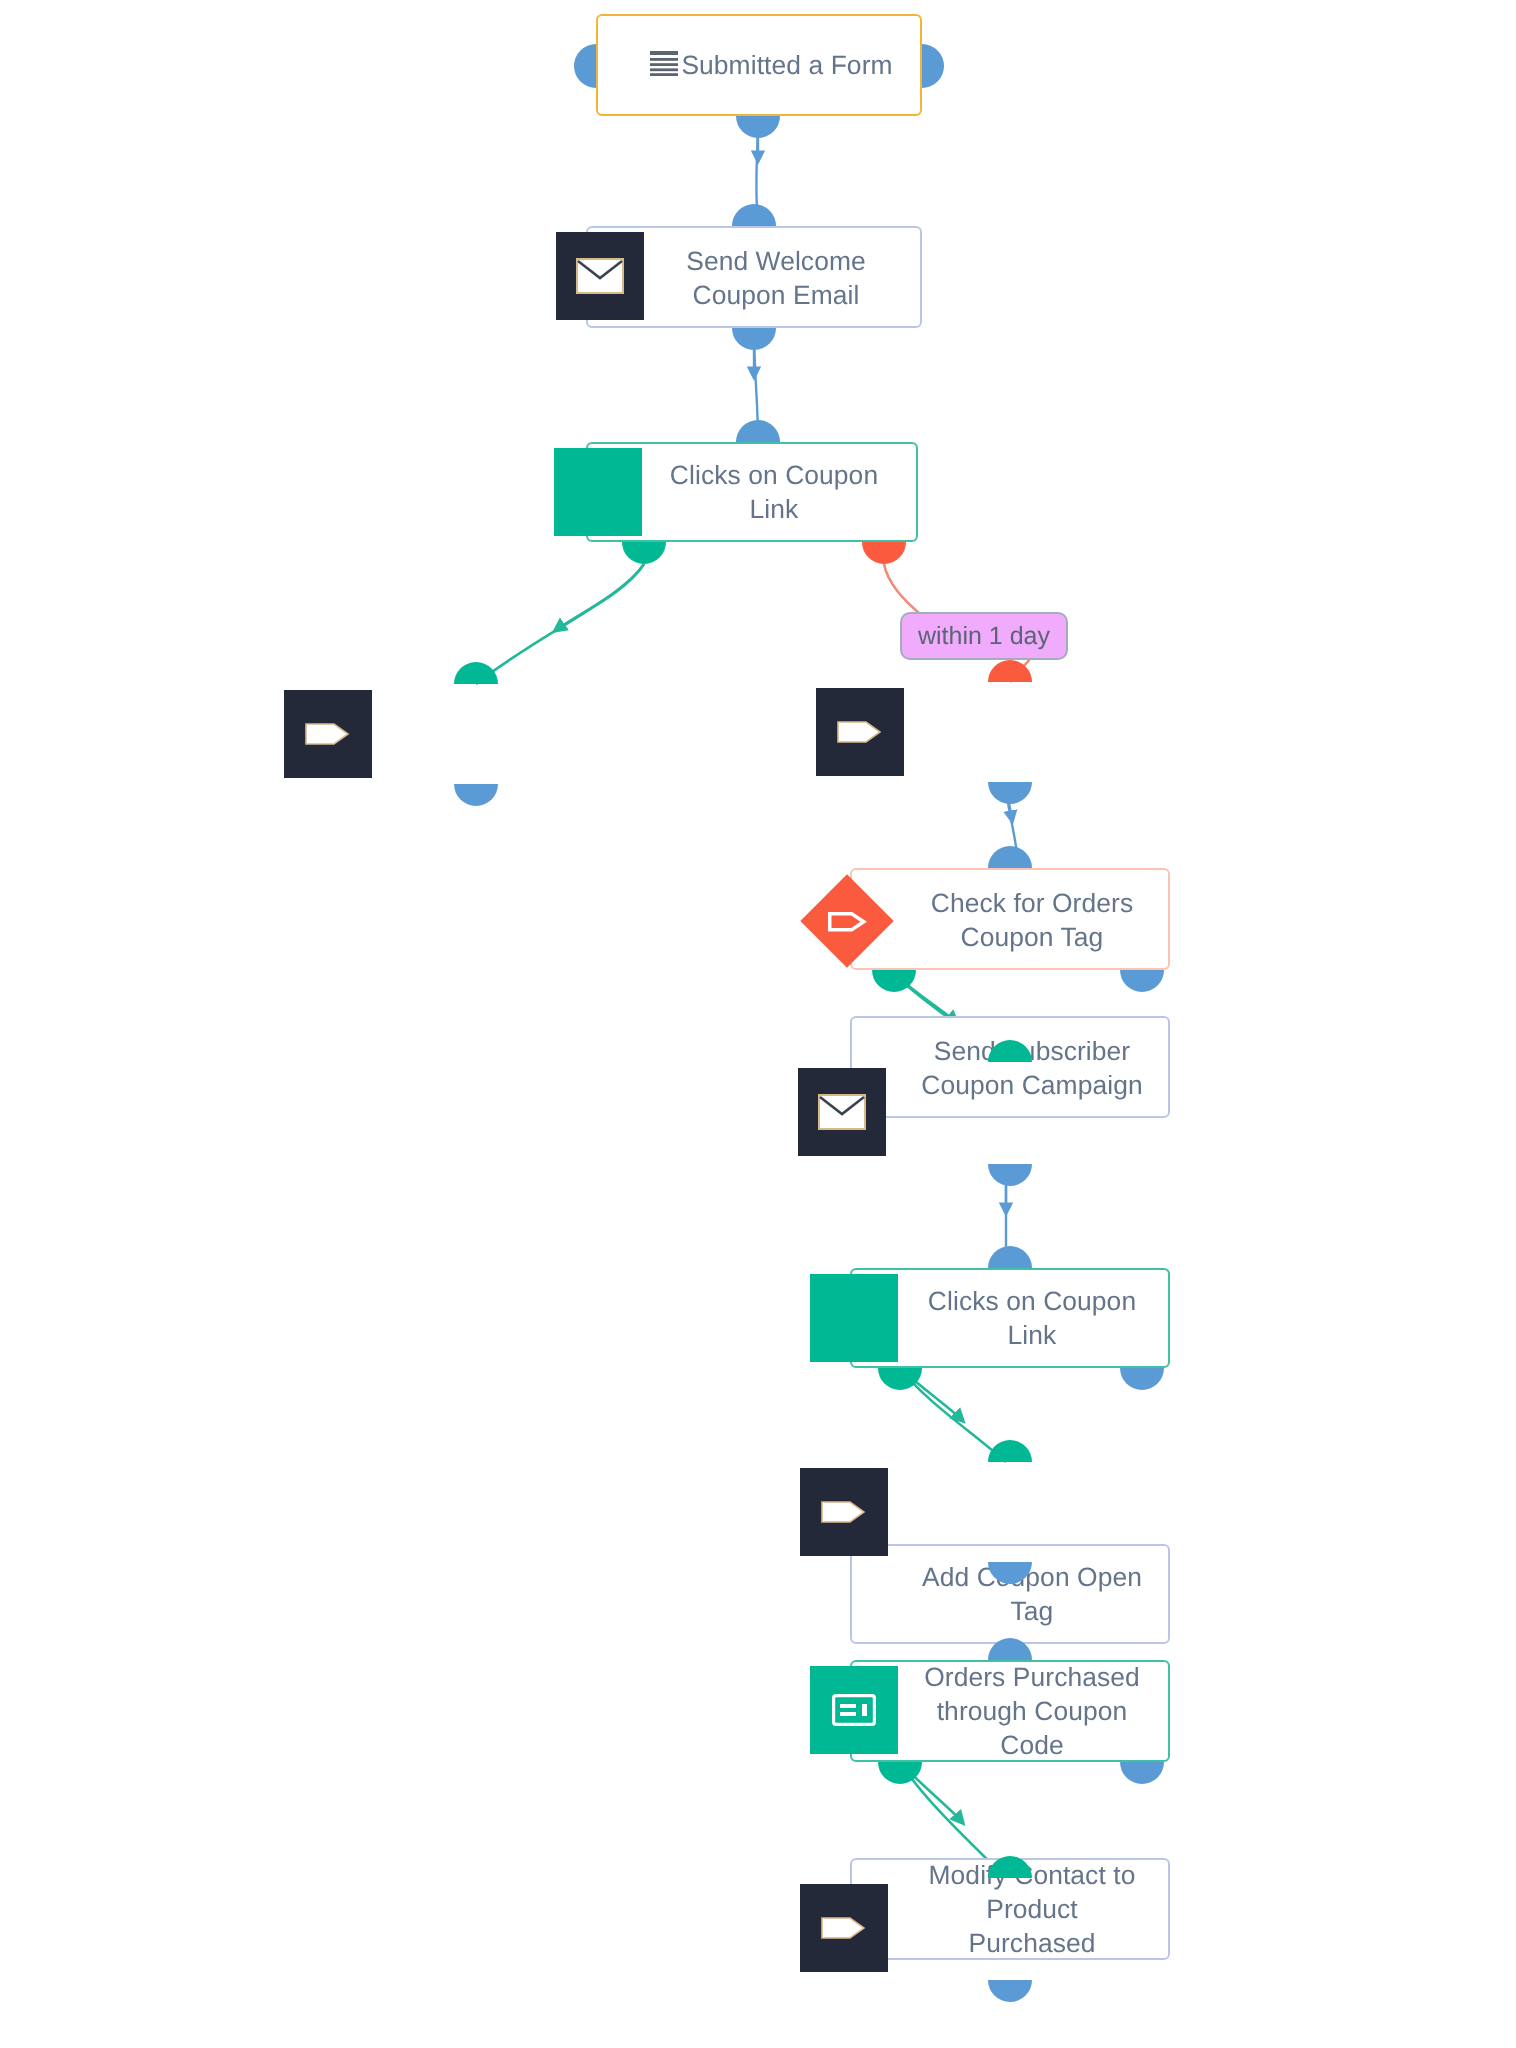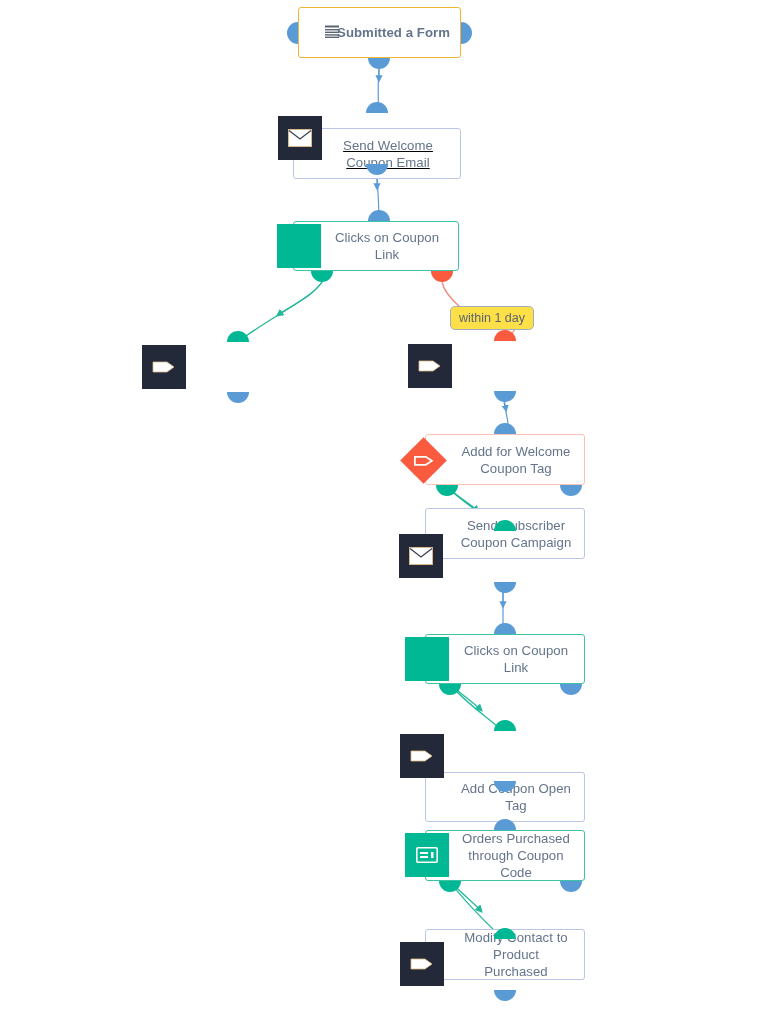--- a/index.html
+++ b/index.html
@@ -118,21 +118,21 @@
     height: 22px;
     border-radius: 0 11px 11px 0;
   }
   .port.blue { background: #5b9bd5; }
   .port.teal { background: #00b894; }
   .port.coral { background: #fa5a3d; }
 
   .edge-label {
     position: absolute;
     box-sizing: border-box;
-    background: #fde047;
+    background: #f0abfc;
     border: 1px solid #a5adba;
     border-radius: 5px;
     color: #5b6474;
     font-size: 12.5px;
     line-height: 20px;
     padding: 1px 8px;
     z-index: 8;
     white-space: nowrap;
   }
   .trigger-glyph {
@@ -195,27 +195,27 @@
   <div class="node trigger-node" style="left:298px; top:7px; width:163px; height:51px;">
     <span class="trigger-glyph" style="left:26px; top:17px;">
       <svg width="15" height="14" viewBox="0 0 15 14">
         <rect x="0" y="0.5" width="14" height="2" fill="#5a6472"></rect>
         <rect x="0" y="4" width="14" height="1.4" fill="#5a6472"></rect>
         <rect x="0" y="6.6" width="14" height="1.4" fill="#5a6472"></rect>
         <rect x="0" y="9.2" width="14" height="1.4" fill="#5a6472"></rect>
         <rect x="0" y="11.6" width="14" height="1.4" fill="#5a6472"></rect>
       </svg>
     </span>
-    <span class="label" style="padding-left:38px; padding-right:10px;font-weight:bold;">Submitted a Form</span>
+    <span class="label" style="padding-left:38px; padding-right:10px;">Submitted a Form</span>
   </div>
   <div class="port left-side blue" style="left:287px; top:22px;"></div>
   <div class="port right-side blue" style="left:461px; top:22px;"></div>
   <div class="port bottom blue" style="left:368px; top:58px;"></div>
 
-  <div class="node" style="left:293px; top:128px; width:168px; height:51px;text-decoration:underline;">
+  <div class="node" style="left:293px; top:113px; width:168px; height:51px;">
     <span class="label">Send Welcome Coupon Email</span>
   </div>
   <div class="icon-box dark" style="left:278px; top:116px;">
     <svg width="24" height="18" viewBox="0 0 24 18">
       <rect x="0.5" y="0.5" width="23" height="17" fill="#ffffff" stroke="#d8b98a" stroke-width="1"></rect>
       <path d="M1,1.5 L12,10 L23,1.5" fill="none" stroke="#3b4252" stroke-width="1.3"></path>
     </svg>
   </div>
   <div class="port top blue" style="left:366px; top:102px;"></div>
   <div class="port bottom blue" style="left:366px; top:164px;"></div>
@@ -240,21 +240,21 @@
 
   <div class="icon-box dark" style="left:408px; top:344px;">
     <svg width="24" height="18" viewBox="0 0 24 18">
       <path d="M1,4 L15,4 L22,9 L15,14 L1,14 Z" fill="#ffffff" stroke="#d8b98a" stroke-width="0.8"></path>
     </svg>
   </div>
   <div class="port top coral" style="left:494px; top:330px;"></div>
   <div class="port bottom blue" style="left:494px; top:391px;"></div>
 
   <div class="node coral-node" style="left:425px; top:434px; width:160px; height:51px;">
-    <span class="label">Addd for Welcome Coupon Tag</span>
+    <span class="label">Check for Orders Coupon Tag</span>
   </div>
   <div class="icon-box diamond" style="left:400px; top:437px;">
     <span class="diamond-shape">
       <span class="diamond-inner">
         <svg width="20" height="15" viewBox="0 0 20 15">
           <path d="M1,3.5 L12,3.5 L18,7.5 L12,11.5 L1,11.5 Z" fill="none" stroke="#ffffff" stroke-width="1.8"></path>
         </svg>
       </span>
     </span>
   </div>

